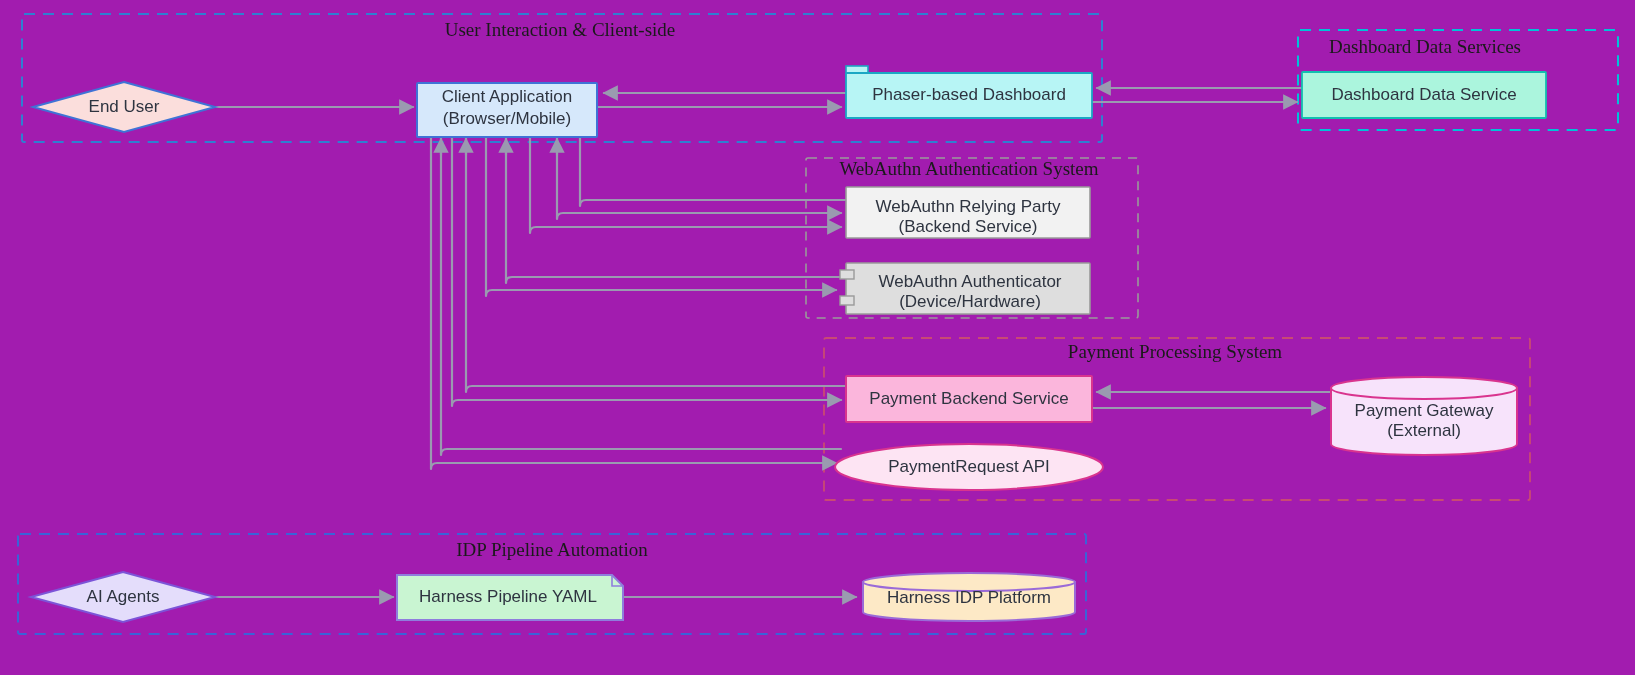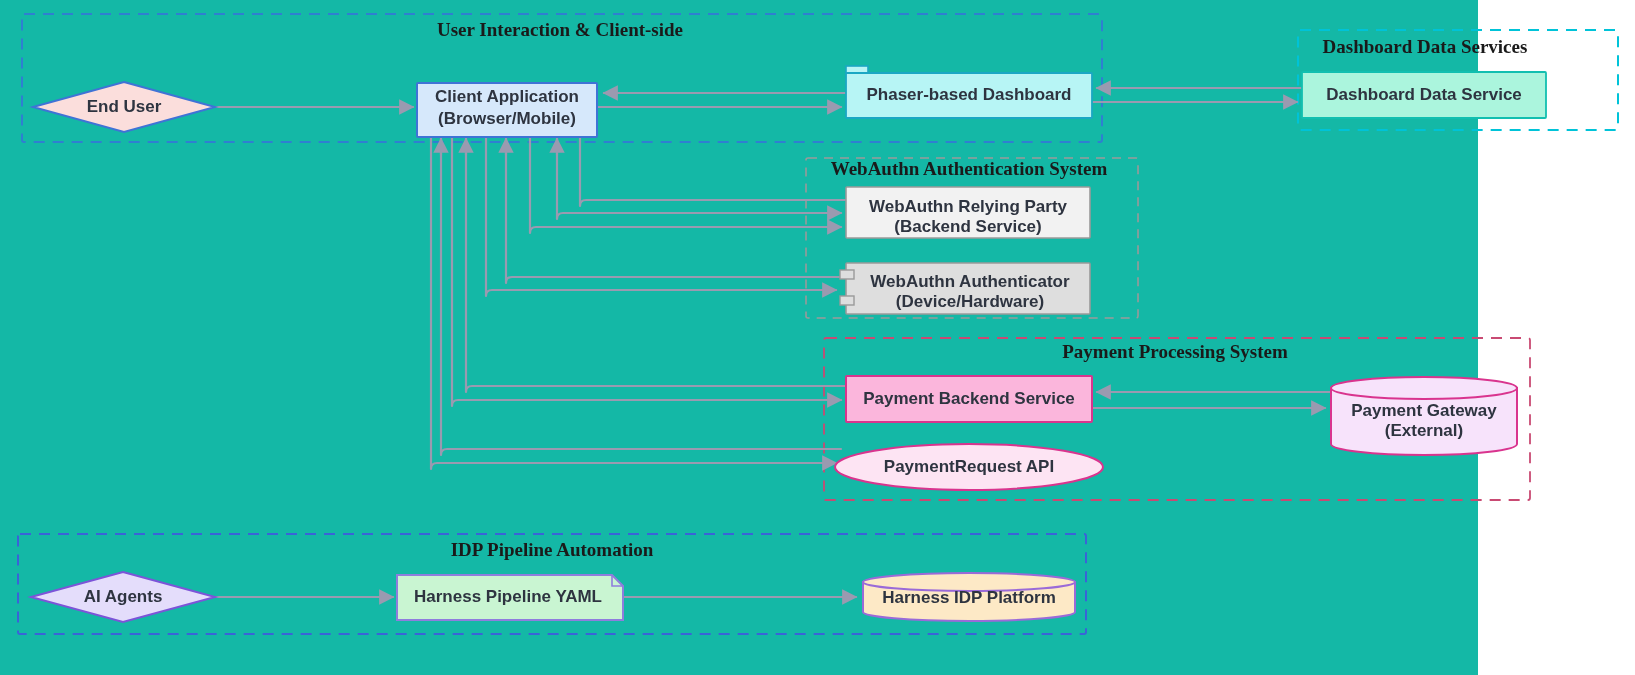--- a/index.html
+++ b/index.html
@@ -1,18 +1,18 @@
 <!DOCTYPE html>
 <html><head>
 <meta charset="utf-8">
 <style>
   html,body{margin:0;padding:0;background:#ffffff;}
   body{width:1635px;height:675px;overflow:hidden;
        font-family:"Liberation Sans",sans-serif;}
-  #stage{position:relative;width:1478px;height:675px;background:#14b8a6;font-weight:bold;}
+  #stage{position:relative;width:1635px;height:675px;background:#a21caf;}
   svg{position:absolute;left:0;top:0;}
   .cluster-label{font-family:"Liberation Serif",serif;font-size:19px;fill:#1a1a1a;text-anchor:middle;}
   .node-label{font-family:"Liberation Sans",sans-serif;font-size:17px;fill:#2e3440;text-anchor:middle;dominant-baseline:middle;}
   .edge{fill:none;stroke:#9a9ab0;stroke-width:2.2;stroke-linecap:round;stroke-linejoin:round;}
 </style>
 </head>
 <body>
 
 <div id="stage">
 <svg width="1635" height="675">

